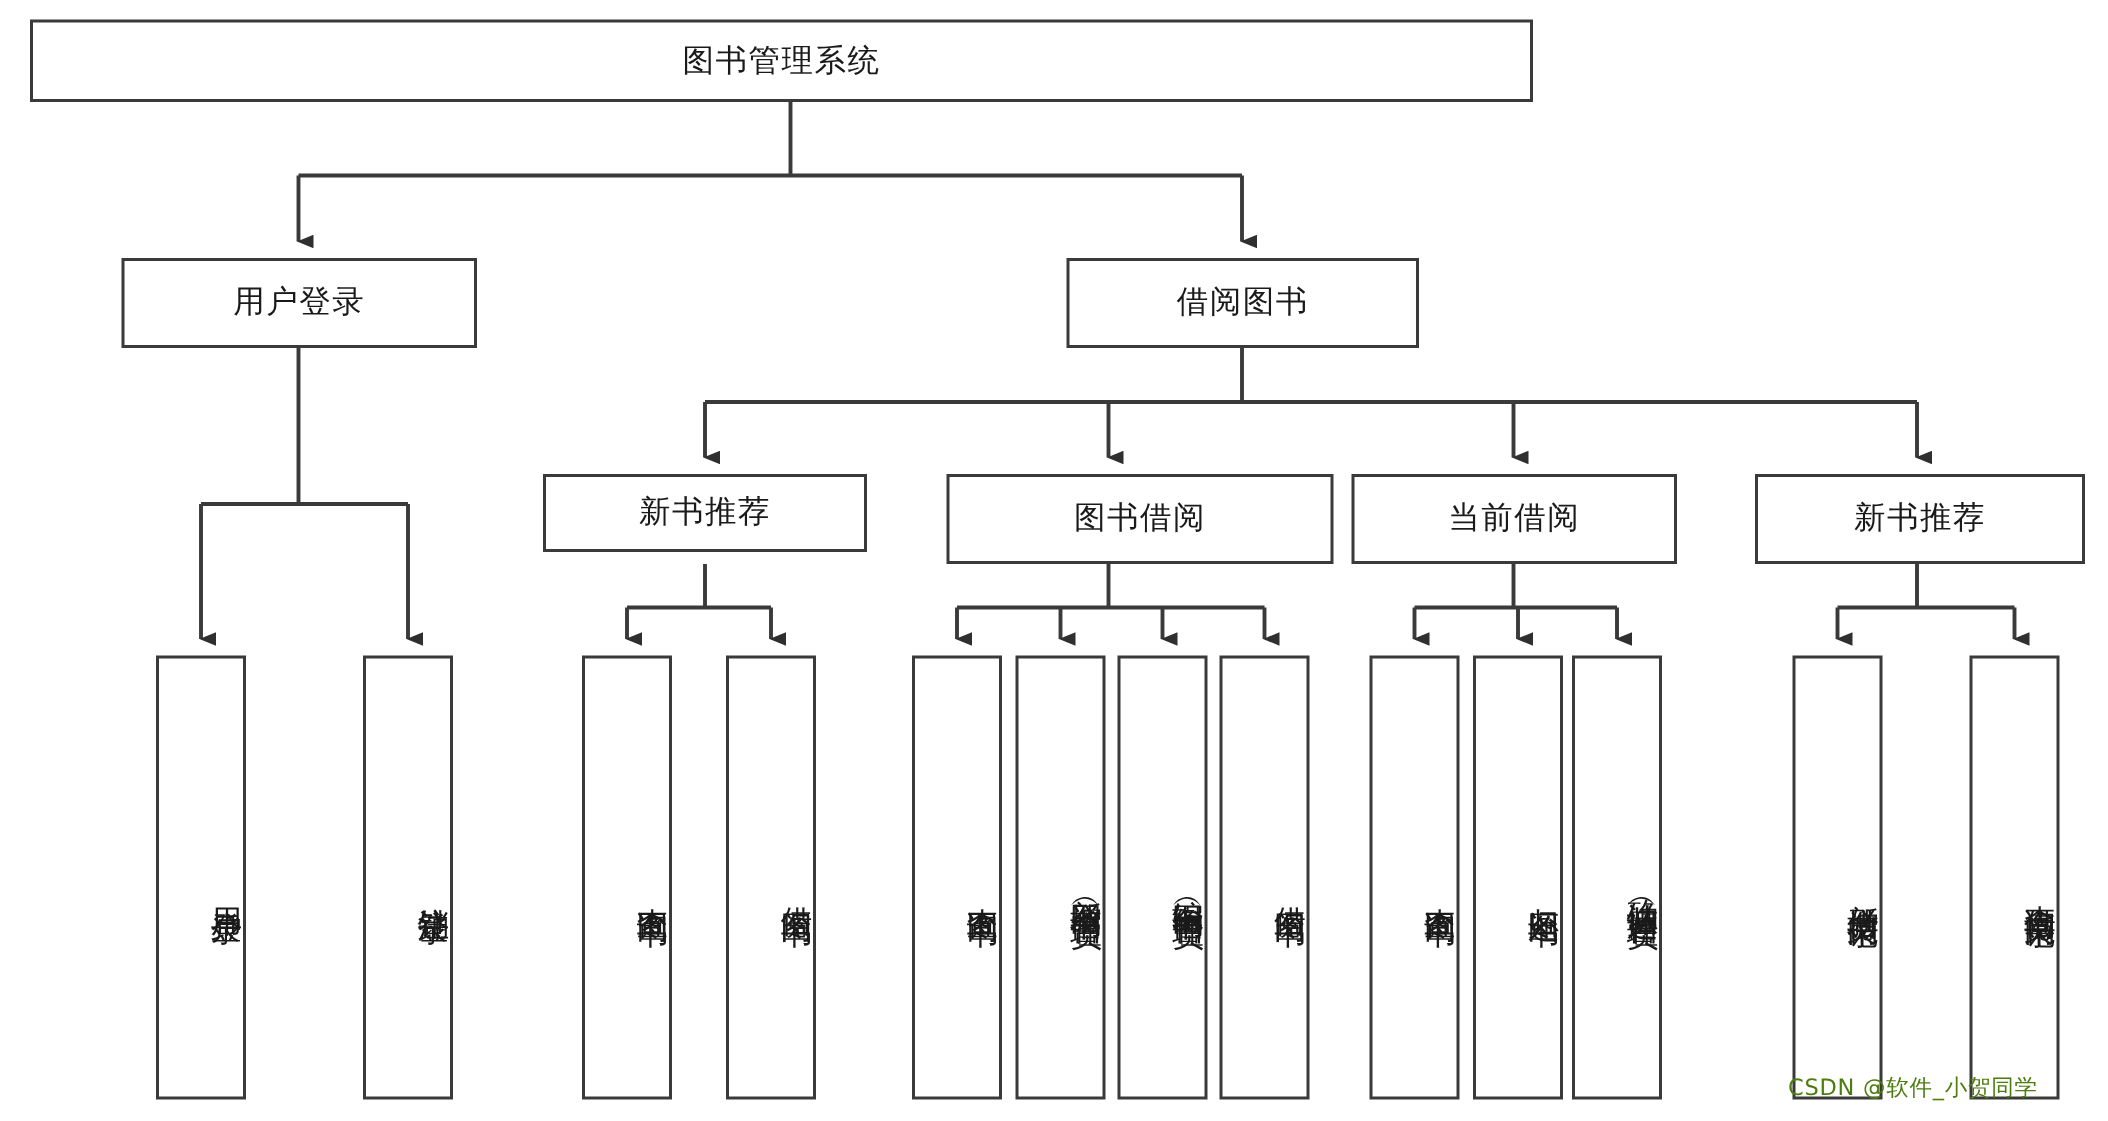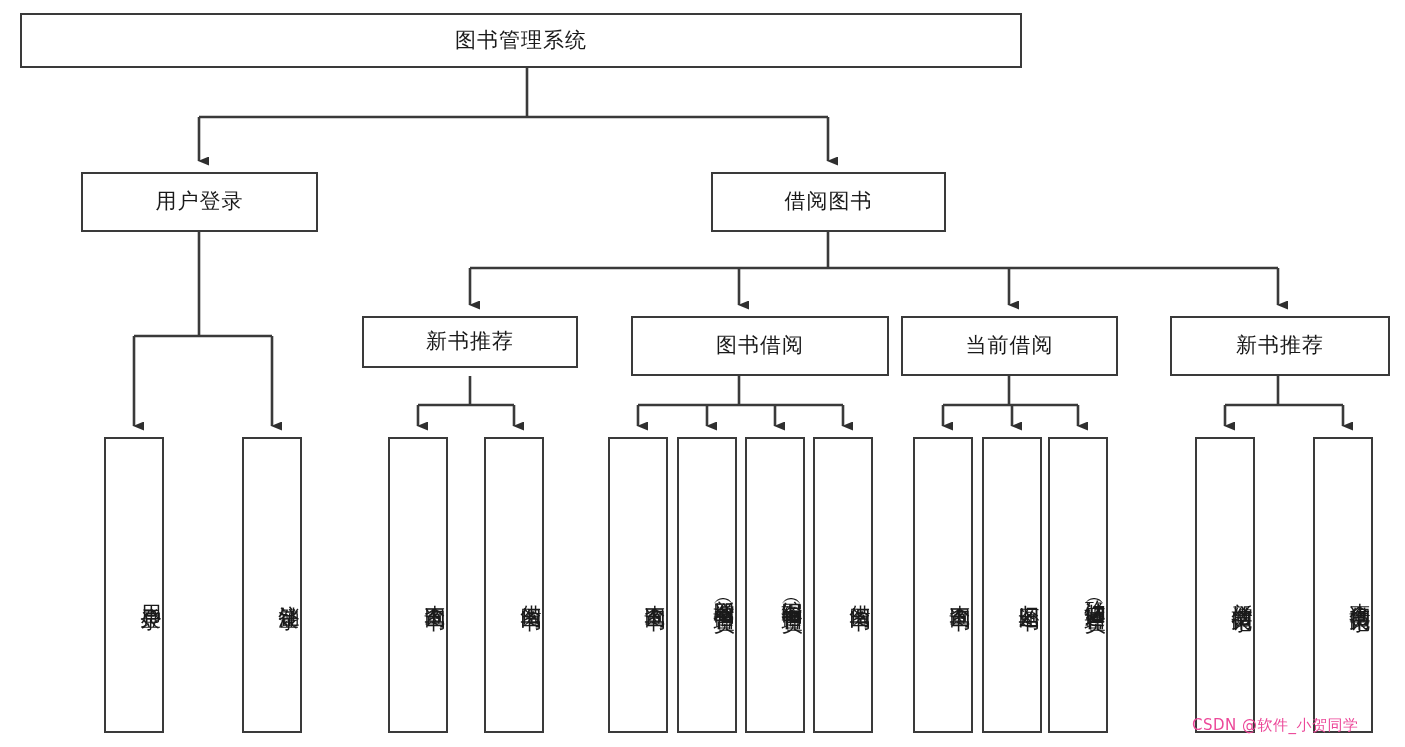--- a/index.html
+++ b/index.html
@@ -51,21 +51,21 @@
     justify-content: center;
     line-height: 1.05;
   }
   .node-label {
     display: block;
     white-space: nowrap;
   }
   .watermark {
     position: absolute;
     font-size: 15px;
-    color: #ec4899;
+    color: #4d7c0f;
     white-space: nowrap;
     letter-spacing: 0.5px;
   }
 </style>
 </head>
 <body>
 
 <div id="diagram-root">
 
   <svg class="edges" viewBox="0 0 1405 747" xmlns="http://www.w3.org/2000/svg">

